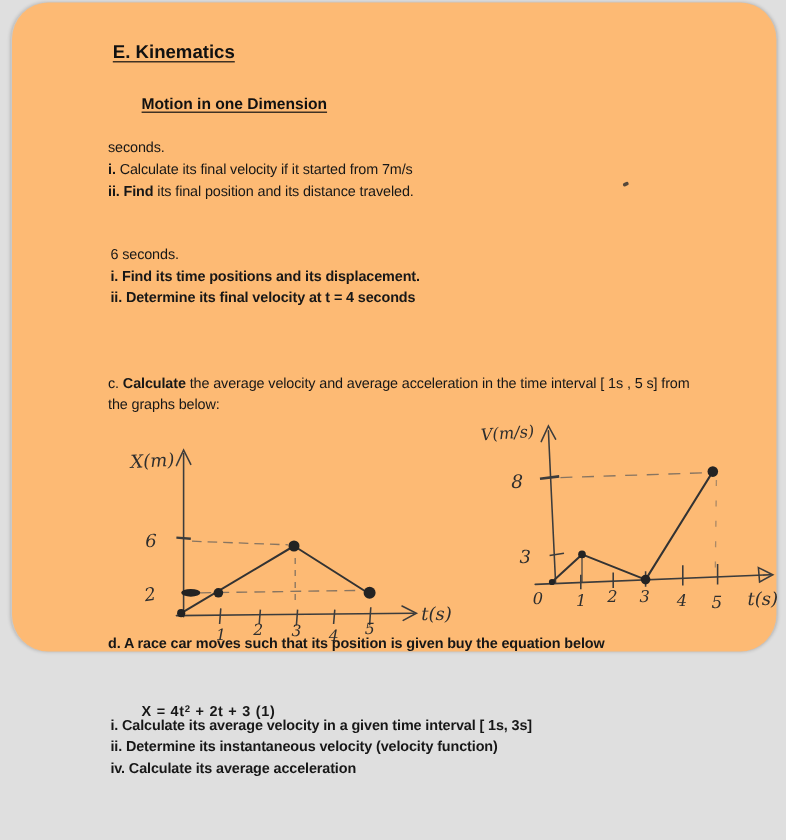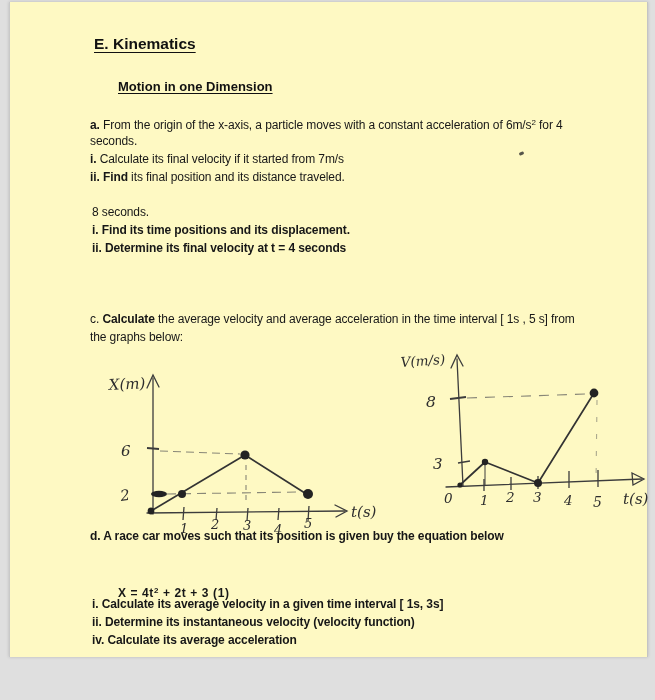--- a/index.html
+++ b/index.html
@@ -2,24 +2,25 @@
 <html><head>
 <meta charset="utf-8">
 <style>
   html,body{margin:0;padding:0;}
   body{
     width:655px;height:700px;position:relative;overflow:hidden;
     background:#dfdfdf;
     font-family:"Liberation Sans",sans-serif;
   }
   .paper{
-    position:absolute;left:9px;top:2px;width:637px;height:655px;
-    background:#fef9c3;
+    position:absolute;left:9px;top:2px;width:637px;height:541px;
+    background:#fdba74;
     border-left:1px solid #c9c9c9;border-right:1px solid #c4c4c4;
     box-shadow:0 0 3px rgba(0,0,0,.18);
+    border-radius:31px;
   }
   .abs{position:absolute;}
   .txt{
     font-size:12px;line-height:18px;letter-spacing:-.1px;
     color:#171717;white-space:nowrap;
   }
   .txt > div{height:18px;}
   .seg-b{font-weight:700;}
   .seg-sup{font-size:8px;vertical-align:4px;}
   .title{
@@ -45,29 +46,28 @@
 </style>
 </head>
 <body>
 
 <div class="paper">
 
   <div class="abs title" style="left:84px;top:33px;">E.  Kinematics</div>
   <div class="abs subtitle" style="left:80px;top:77px;margin-left:28px;">Motion in one Dimension</div>
 
   <div class="abs txt" style="left:80px;top:112px;">
-    <div class="bl"><span class="seg-b">a.</span><span> From the origin of the x-axis, a particle moves with a constant acceleration of 6m/s</span><span class="seg-sup">2</span><span> for 4</span></div>
     <div class="bl"><span>seconds.</span></div>
     <div class="bl"><span class="seg-b">i.</span><span> Calculate its final velocity if it started from 7m/s</span></div>
     <div class="bl"><span class="seg-b">ii. Find</span><span> its final position and its distance traveled.</span></div>
   </div>
   <div class="abs ink-speck" style="left:509px;top:150px;"></div>
 
   <div class="abs txt" style="left:82px;top:201px;">
-    <div class="bl"><span>8 seconds.</span></div>
+    <div class="bl"><span>6 seconds.</span></div>
     <div class="bl"><span class="seg-b">i. Find its time positions and its displacement.</span></div>
     <div class="bl"><span class="seg-b">ii. Determine its final velocity at t = 4 seconds</span></div>
   </div>
 
   <div class="abs txt" style="left:80px;top:308px;">
     <div class="bl"><span>c. </span><span class="seg-b">Calculate</span><span> the average velocity and average acceleration in the time interval [ 1s , 5 s]  from</span></div>
     <div class="bl"><span>the graphs below:</span></div>
   </div>
 
   <svg class="abs" style="left:91px;top:362px;" width="290" height="172" viewBox="0 0 290 172">

